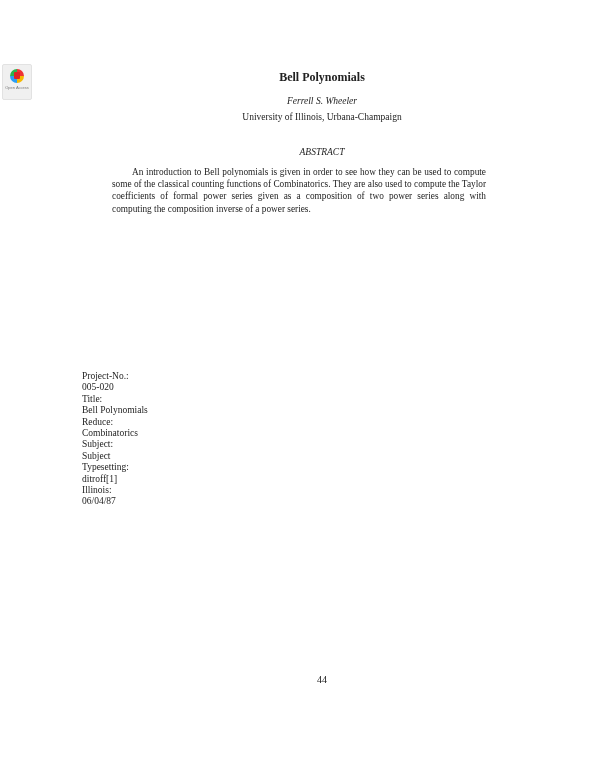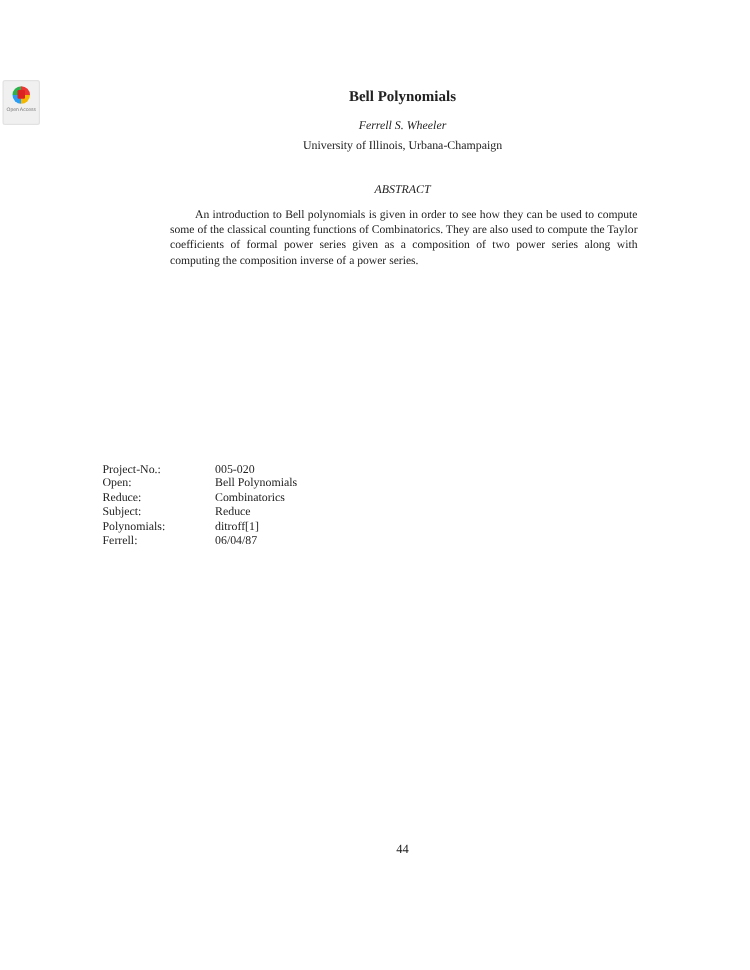--- a/index.html
+++ b/index.html
@@ -13,24 +13,24 @@
   .badge .circ::after { content:""; position:absolute; left:4px; top:3px; width:6px; height:7px; background:#d22; border-radius:1px; }
   .badge .btxt { font-size:4px; color:#777; margin-top:2px; line-height:5px; text-align:center; font-family:"Liberation Sans", sans-serif; }
   .title { position:absolute; top:70px; left:0; width:100%; text-align:center;
            margin-left:22px; font-weight:bold; font-size:12px; }
   .author { position:absolute; top:96px; left:0; width:100%; text-align:center;
             margin-left:22px; font-style:italic; font-size:9.5px; }
   .affil { position:absolute; top:112px; left:0; width:100%; text-align:center;
            margin-left:22px; font-size:9.5px; }
   .abs-head { position:absolute; top:147px; left:0; width:100%; text-align:center;
               margin-left:22px; font-style:italic; font-size:9.5px; }
-  .abs-body { position:absolute; top:166px; left:136px; width:374px;
+  .abs-body { position:absolute; top:166px; left:112px; width:374px;
               font-size:9.3px; line-height:12.2px; text-align:justify; text-indent:20px; }
   .meta { position:absolute; top:371px; left:82px; font-size:9.5px; line-height:11.4px; }
-  .meta-row { display:flex; }
+  .meta-row { display:flex;flex-direction:column; }
   .meta-row .k { width:90px; }
   .page-num { position:absolute; top:674px; left:0; width:100%; text-align:center;
               margin-left:22px; font-size:10px; }
 </style>
 </head>
 <body>
 
 <div class="badge">
   <div class="circ"></div>
   <div class="btxt">Open Access</div>
@@ -42,34 +42,34 @@
 
 <div class="abs-head">ABSTRACT</div>
 <div class="abs-body">An introduction to Bell polynomials is given in order to see how they can be used to compute some of the classical counting functions of Combinatorics. They are also used to compute the Taylor coefficients of formal power series given as a composition of two power series along with computing the composition inverse of a power series.</div>
 
 <div class="meta">
   <div class="meta-row">
     <span class="k">Project-No.:</span>
     <span class="v">005-020</span>
   </div>
   <div class="meta-row">
-    <span class="k">Open:</span>
+    <span class="k">Title:</span>
     <span class="v">Bell Polynomials</span>
   </div>
   <div class="meta-row">
     <span class="k">Reduce:</span>
     <span class="v">Combinatorics</span>
   </div>
   <div class="meta-row">
     <span class="k">Subject:</span>
-    <span class="v">Reduce</span>
+    <span class="v">Subject</span>
   </div>
   <div class="meta-row">
-    <span class="k">Polynomials:</span>
+    <span class="k">Typesetting:</span>
     <span class="v">ditroff[1]</span>
   </div>
   <div class="meta-row">
-    <span class="k">Ferrell:</span>
+    <span class="k">Illinois:</span>
     <span class="v">06/04/87</span>
   </div>
 </div>
 
 <div class="page-num">44</div>
 
 </body></html>

